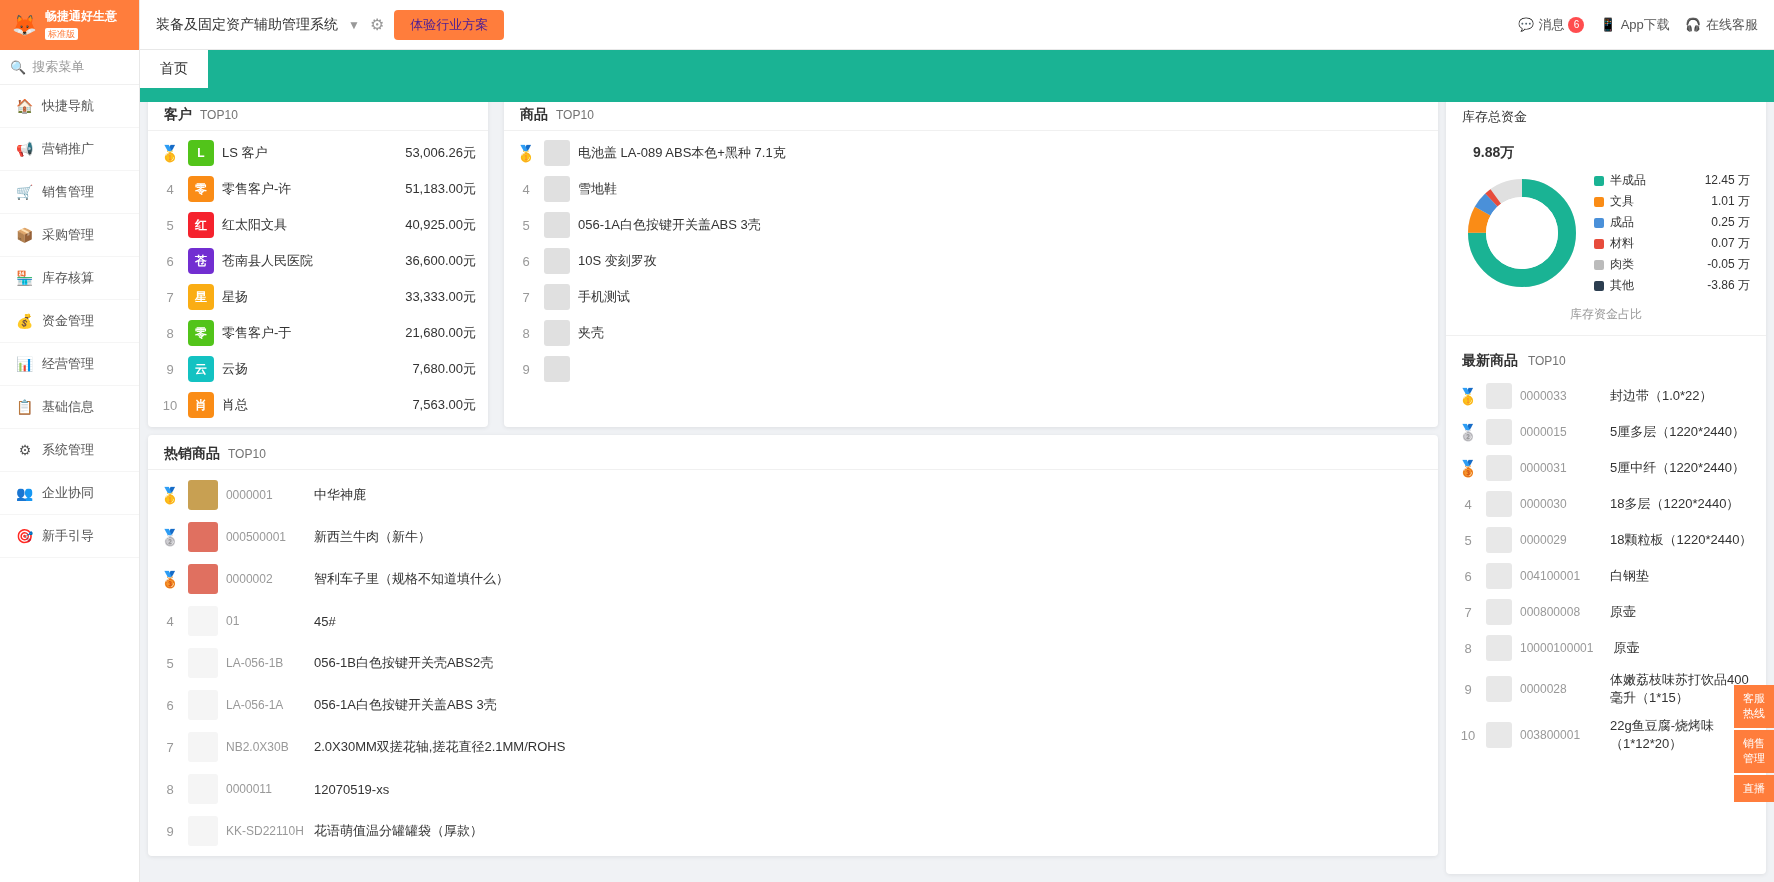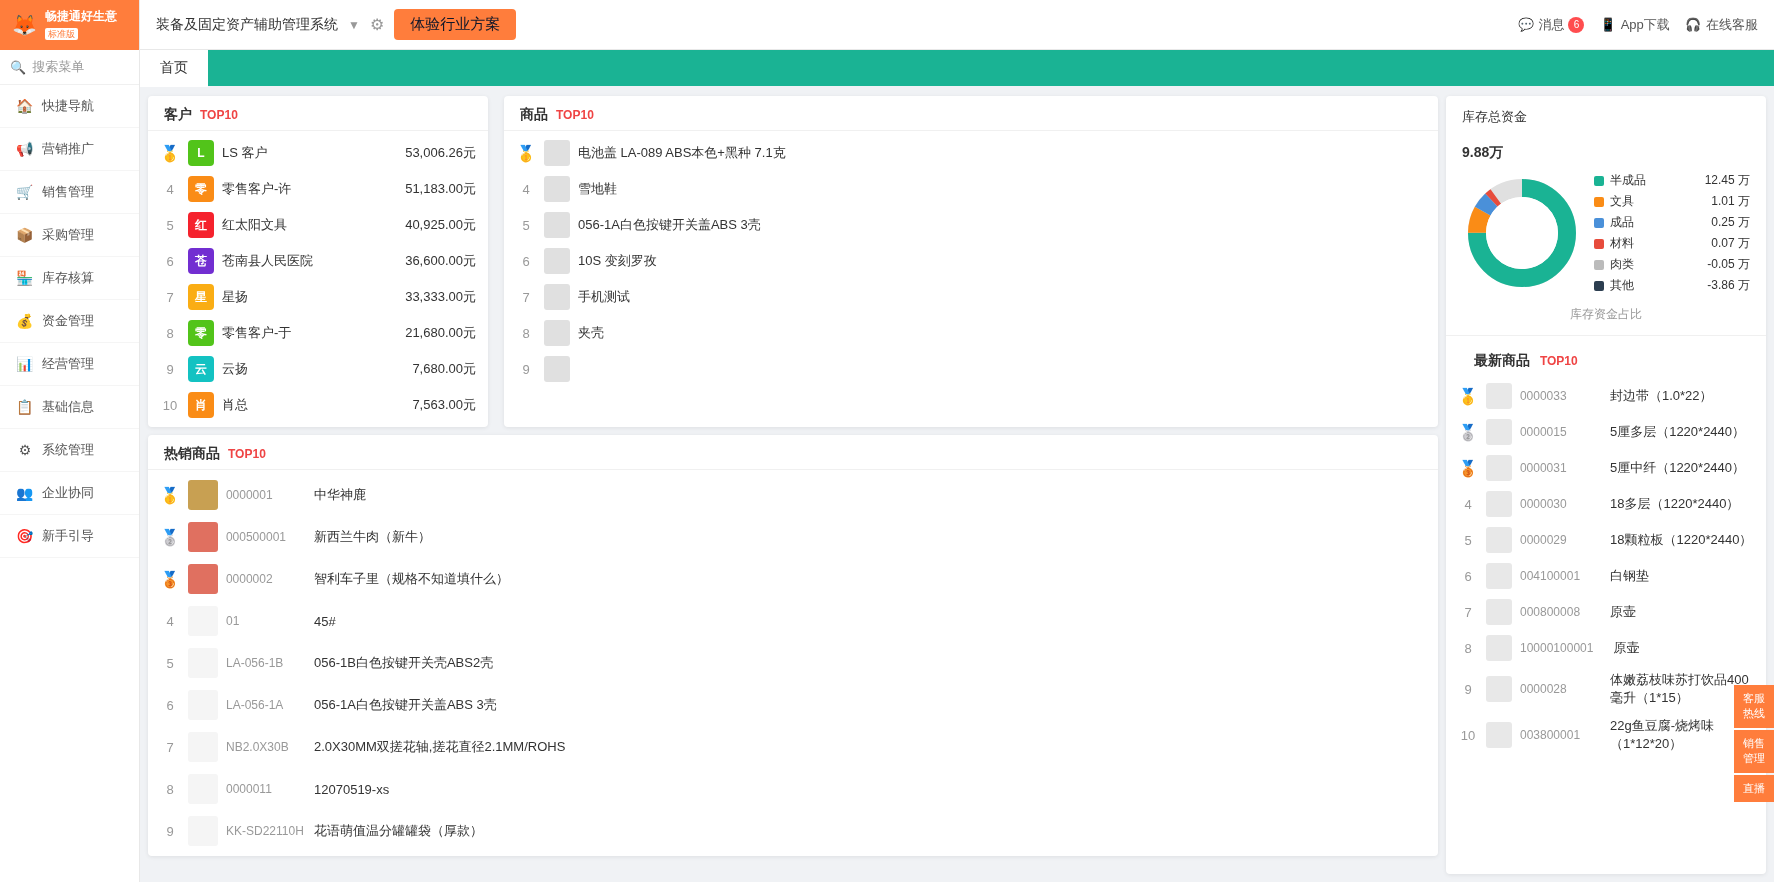--- a/index.html
+++ b/index.html
@@ -32,31 +32,31 @@
     
     .header {
       position: fixed; left: 140px; top: 0; right: 0; height: 50px;
       background: #fff; border-bottom: 1px solid #e8e8e8;
       display: flex; align-items: center; padding: 12px 16px; gap: 10px; z-index: 100;
     }
     .header-title { font-size: 14px; color: #333; }
     .header-arrow { color: #999; font-size: 12px; }
     .header-gear { color: #999; font-size: 16px; cursor: pointer; }
     .header-trial-btn {
-      background: #ff7d3c; color: #0f172a; border: none; border-radius: 4px;
-      padding: 6px 16px; font-size: 15px; cursor: pointer;
+      background: #ff7d3c; color: #4c1d95; border: none; border-radius: 4px;
+      padding: 6px 16px; font-size: 13px; cursor: pointer;
     }
     .header-right { margin-left: auto; display: flex; align-items: center; gap: 16px; color: #555; }
     .header-right-item { display: flex; align-items: center; gap: 4px; cursor: pointer; font-size: 13px; }
     .badge { background: #ff4d4f; color: #fff; border-radius: 50%; width: 16px; height: 16px; font-size: 10px; display: flex; align-items: center; justify-content: center; }
 
     
     .tab-bar {
-      position: fixed; left: 140px; top: 50px; right: 0; height: 36px;
-      background: #1ab394; display: flex; align-items: center; z-index: 99;
+      position: fixed; left: 140px; top: 50px; right: 0; height: 52px;
+      background: #1ab394; display: flex; align-items: flex-start; z-index: 99;
     }
     .tab-item {
       padding: 0 20px; height: 38px; display: flex; align-items: center;
       cursor: pointer; color: #fff; font-size: 14px;
     }
     .tab-item.active { background: #fff; color: #333; }
 
     
     .main-content {
       position: absolute; left: 140px; top: 88px; right: 0; bottom: 0;
@@ -112,36 +112,36 @@
     .right-panel {
       width: 320px; flex-shrink: 0; background: #fff;
       margin: 8px 8px 8px 0; border-radius: 4px;
       box-shadow: 0 1px 4px rgba(0,0,0,0.08);
       display: flex; flex-direction: column;
     }
 
     
     .inventory-section { padding: 12px 16px; border-bottom: 1px solid #f0f0f0; }
     .inventory-title { font-size: 13px; color: #333; margin-bottom: 6px; }
-    .inventory-amount { font-size: 28px; font-weight: bold; color: #333; }
+    .inventory-amount { font-size: 28px; font-weight: bold; color: #333; margin-left: 11px; }
     .inventory-amount span { font-size: 14px; }
     .inventory-chart-area { display: flex; align-items: center; gap: 12px; padding: 8px 0; }
 
     
     .donut-container { width: 120px; height: 120px; flex-shrink: 0; }
     .donut-legend { flex: 1; display: flex; flex-direction: column; gap: 4px; }
     .legend-item { display: flex; align-items: center; gap: 6px; font-size: 12px; }
     .legend-dot { width: 10px; height: 10px; border-radius: 2px; flex-shrink: 0; }
     .legend-label { flex: 1; color: #333; }
     .legend-value { color: #333; font-size: 12px; }
     .inventory-label { font-size: 12px; color: #999; text-align: center; margin-top: 4px; }
 
     
     .new-products { padding: 8px 0; flex: 1; overflow-y: auto; }
-    .new-products-header { padding: 8px 28px; font-size: 14px; font-weight: bold; }
+    .new-products-header { padding: 8px 16px; font-size: 14px; font-weight: bold; }
     .new-product-row {
       display: flex; align-items: center; padding: 5px 12px; gap: 8px;
     }
     .new-product-num { width: 20px; color: #999; font-size: 13px; text-align: center; }
     .new-product-img {
       width: 26px; height: 26px; background: #e8e8e8; border-radius: 3px;
       display: flex; align-items: center; justify-content: center; flex-shrink: 0;
     }
     .new-product-code { color: #999; font-size: 12px; min-width: 70px; }
     .new-product-name { color: #333; font-size: 13px; flex: 1; margin-left: 12px; }
@@ -157,21 +157,21 @@
       cursor: pointer; line-height: 1.4;
     }
 
     
     .scrollable { overflow-y: auto; max-height: 300px; }
     .scrollable::-webkit-scrollbar { width: 4px; }
     .scrollable::-webkit-scrollbar-thumb { background: #ddd; border-radius: 2px; }
     .customer-panel { width: 340px; flex-shrink: 0; }
     .goods-panel { flex: 1; }
 
-    .section-top { color: #ef4444; font-size: 12px; font-weight: bold; }
+    .section-top { color: #737373; font-size: 12px; font-weight: normal; }
     .section-title-bold { font-size: 14px; font-weight: bold; color: #333; }
 
     
     .bg-green { background: #52c41a; }
     .bg-orange { background: #fa8c16; }
     .bg-red { background: #f5222d; }
     .bg-purple { background: #722ed1; }
     .bg-star { background: #faad14; }
     .bg-teal { background: #13c2c2; }
 

